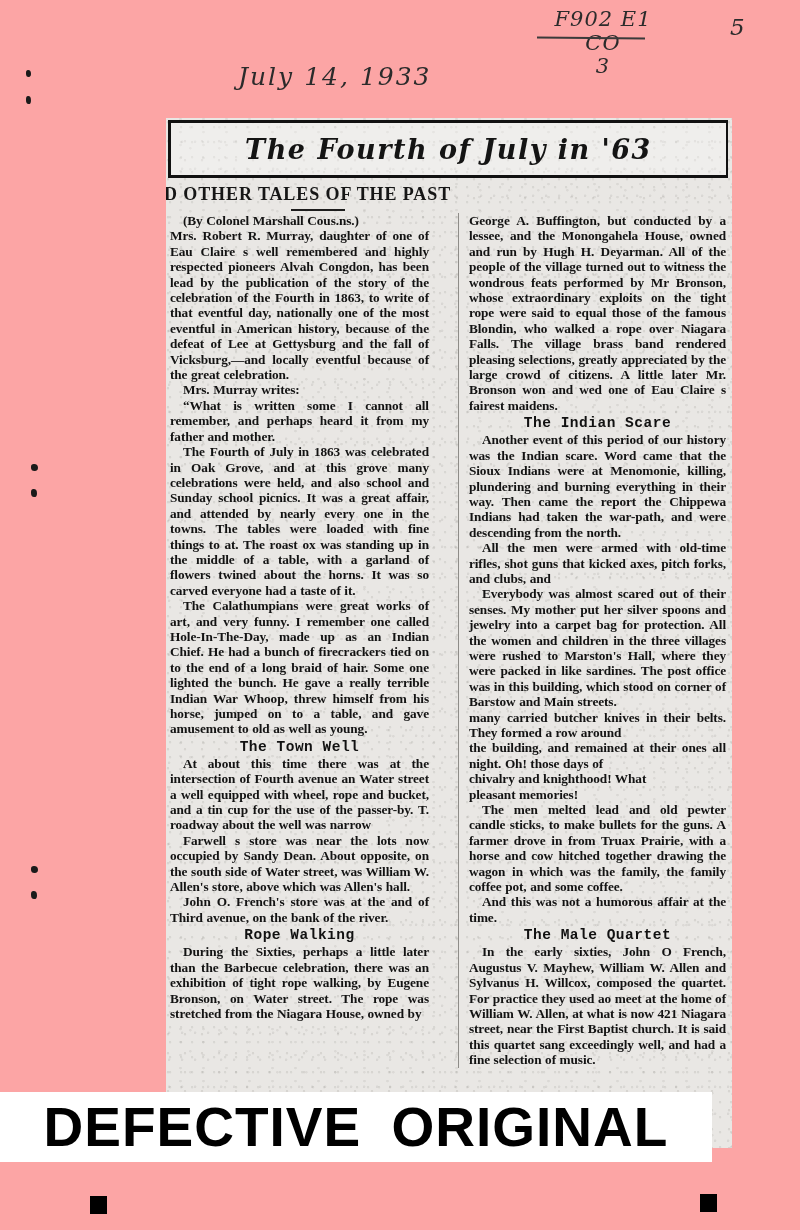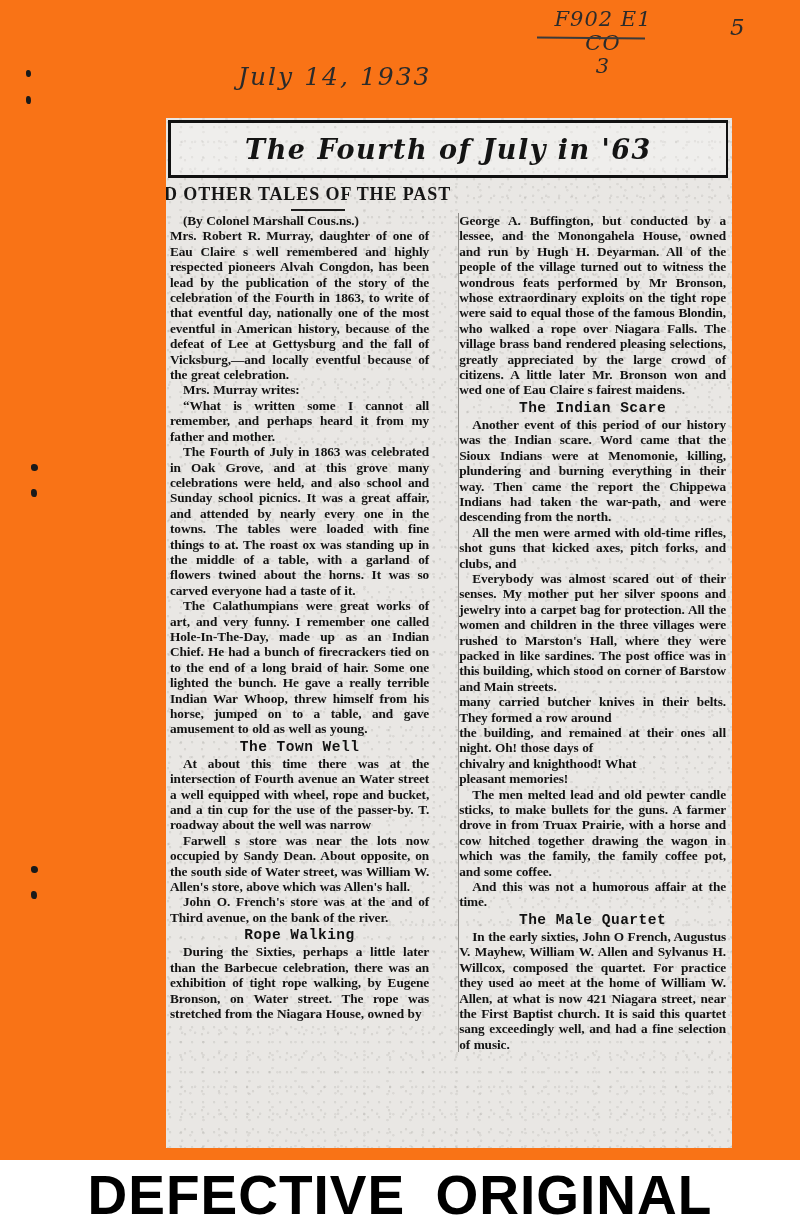--- a/index.html
+++ b/index.html
@@ -12,21 +12,21 @@
     height: 1230px;
     position: relative;
     font-family: "Liberation Serif", serif;
     overflow: hidden;
   }
 
   
   #scan-page {
     position: absolute;
     inset: 0;
-    background: #f97316;
+    background: #fca5a5;
   }
 
   
   .handwritten {
     position: absolute;
     font-family: "DejaVu Serif", serif;
     font-style: italic;
     color: #2b2b2b;
     white-space: nowrap;
     letter-spacing: 1px;
@@ -135,20 +135,21 @@
     padding: 0 6px 0 4px;
     margin-top: 1px;
     gap: 20px;
   }
   .column {
     width: 50%;
     box-sizing: border-box;
   }
   #column-left { padding-right: 9px; }
   #column-right {
+    padding-left: 10px;
     border-left: 1px solid #8e8c88;
   }
 
   p.article-para {
     margin: 0;
     font-size: 13.3px;
     line-height: 15.4px;
     color: #131313;
     text-align: justify;
     text-indent: 13px;
@@ -172,22 +173,22 @@
 
   
   .faded-1 { color: #6e6c69; font-weight: normal; }
   .faded-2 { color: #8d8b88; font-weight: normal; }
   .faded-3 { color: #a4a2a0; font-weight: normal; }
 
   
   #defective-stamp {
     position: absolute;
     left: 0;
-    top: 1160px;
-    width: 800px;
+    top: 1092px;
+    width: 712px;
     height: 70px;
     display: flex;
     align-items: center;
     justify-content: center;
     background: #ffffff;
   }
   #defective-text {
     font-family: "Liberation Sans", sans-serif;
     font-weight: bold;
     font-size: 55px;

